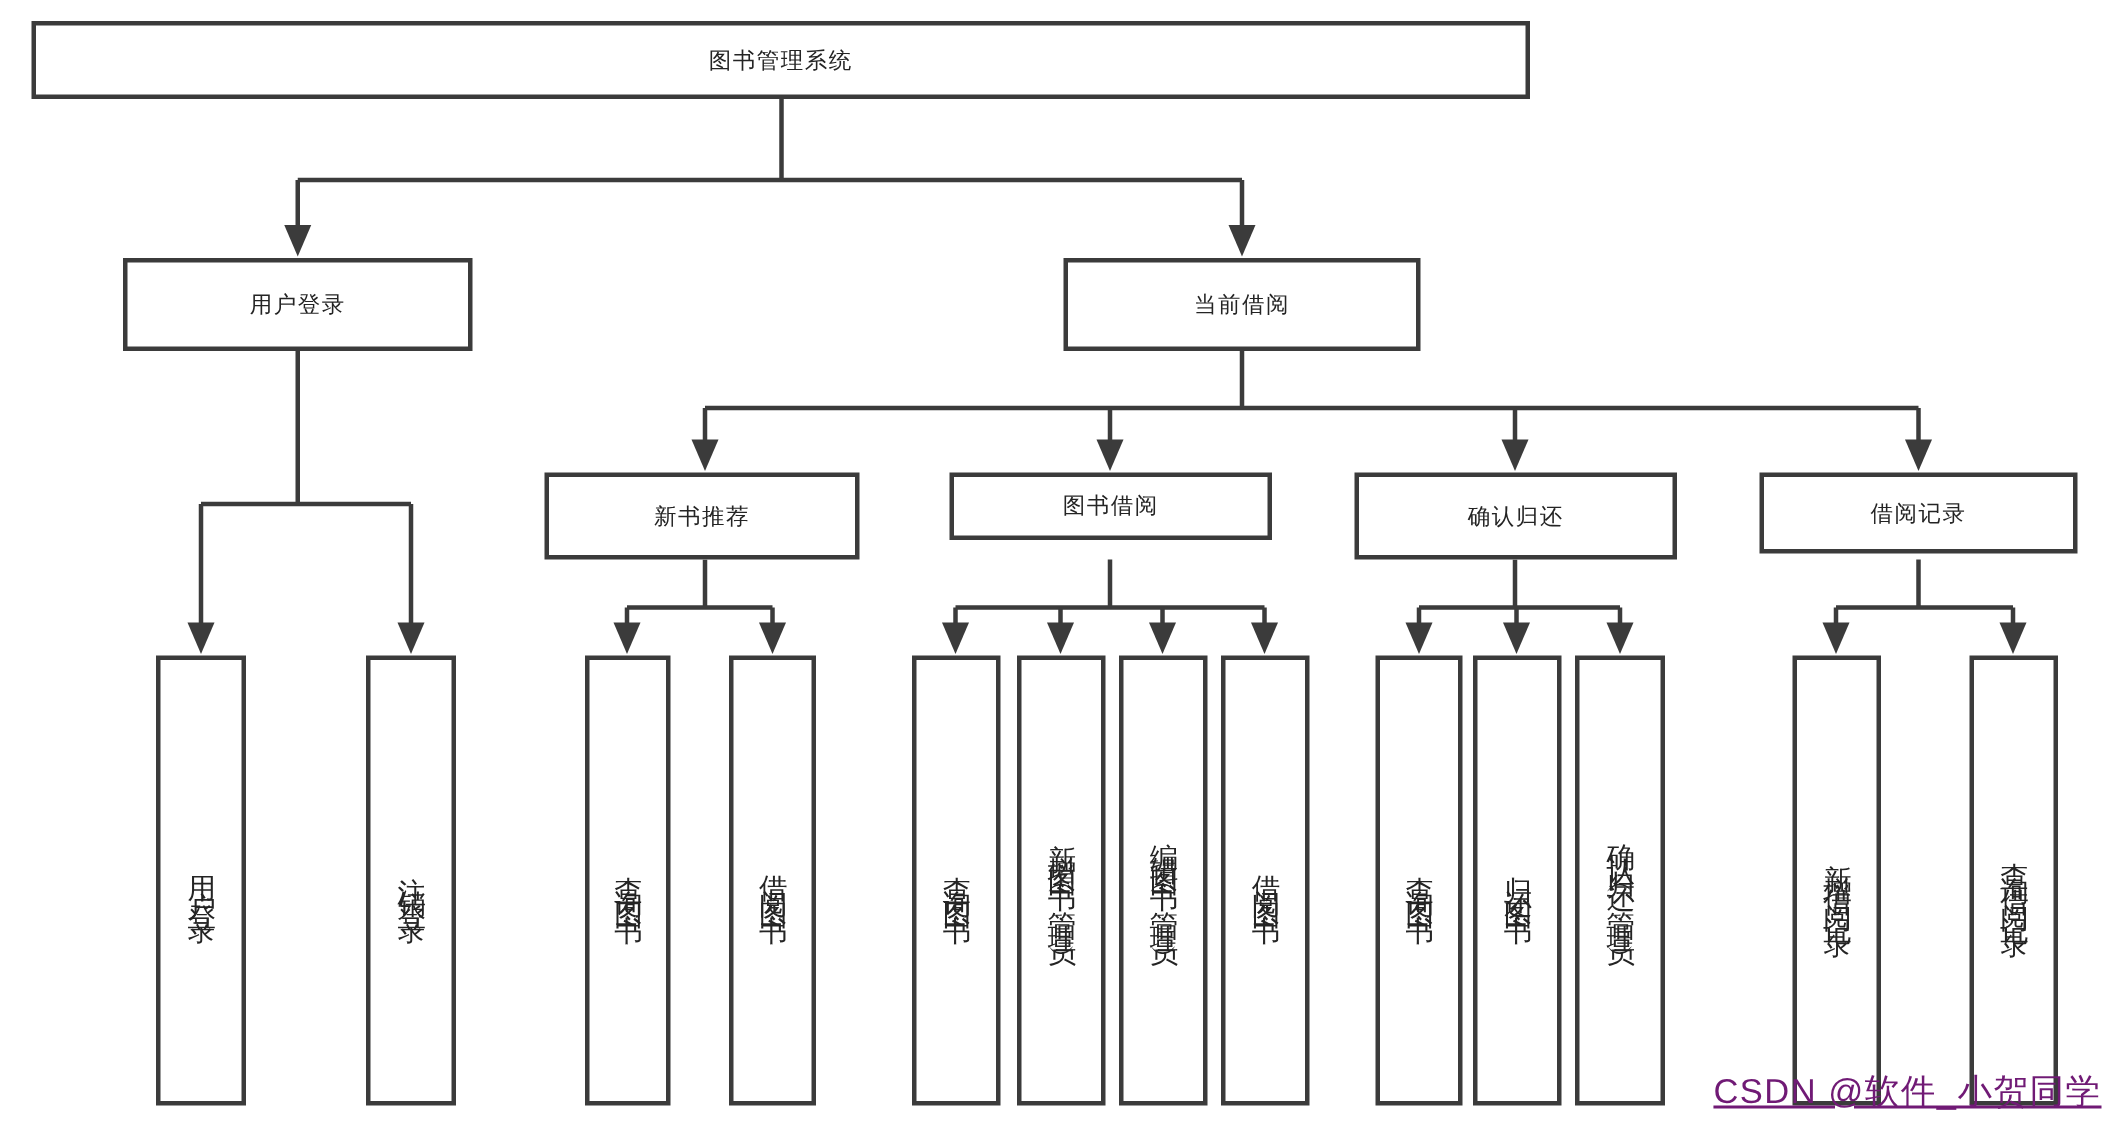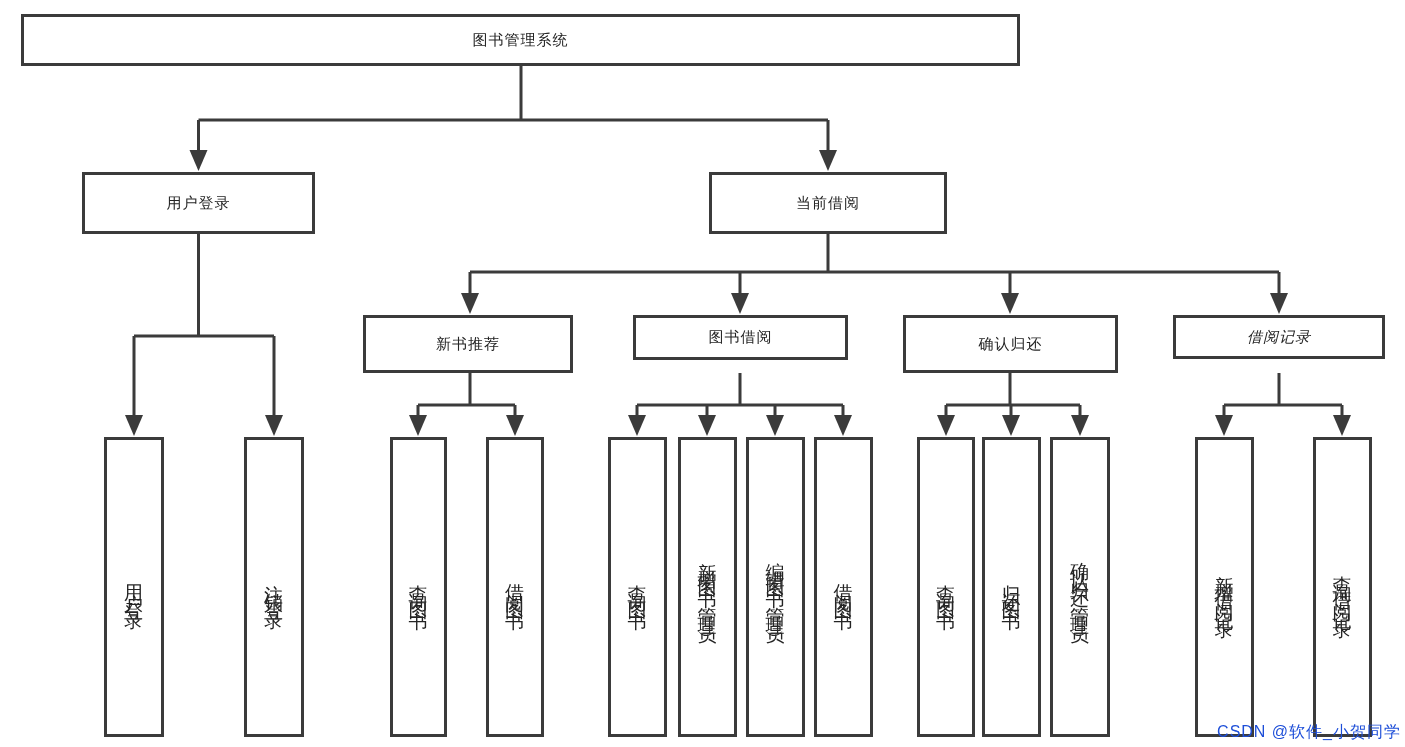--- a/index.html
+++ b/index.html
@@ -39,25 +39,26 @@
     text-orientation: mixed;
     letter-spacing: 9px;
     font-size: 19px;
     line-height: 1;
   }
 
   .watermark {
     position: absolute;
     right: 4px;
     bottom: 4px;
-    color: #1d4ed8;
-    font-size: 16px;
+    color: #701a75;
+    font-size: 23px;
     letter-spacing: 1px;
     white-space: nowrap;
     pointer-events: none;
+    text-decoration: underline;
   }
 </style>
 </head>
 <body>
 
 <div class="canvas">
 
   <svg class="connectors" viewBox="0 0 1405 747" xmlns="http://www.w3.org/2000/svg">
     <g stroke="#3b3b3b" stroke-width="3" fill="none">
 
@@ -99,21 +100,21 @@
   </svg>
 
   <div class="node" style="left:21px; top:14px; width:999px; height:52px;">图书管理系统</div>
 
   <div class="node" style="left:82px; top:172px; width:233px; height:62px;">用户登录</div>
   <div class="node" style="left:709px; top:172px; width:238px; height:62px;">当前借阅</div>
 
   <div class="node" style="left:363px; top:315px; width:210px; height:58px;">新书推荐</div>
   <div class="node" style="left:633px; top:315px; width:215px; height:45px;">图书借阅</div>
   <div class="node" style="left:903px; top:315px; width:215px; height:58px;">确认归还</div>
-  <div class="node" style="left:1173px; top:315px; width:212px; height:44px;font-style:italic;">借阅记录</div>
+  <div class="node" style="left:1173px; top:315px; width:212px; height:54px;">借阅记录</div>
 
   <div class="node leaf" style="left:104px; top:437px; width:60px; height:300px;">用户登录</div>
   <div class="node leaf" style="left:244px; top:437px; width:60px; height:300px;">注销登录</div>
 
   <div class="node leaf" style="left:390px; top:437px; width:57px; height:300px;">查询图书</div>
   <div class="node leaf" style="left:486px; top:437px; width:58px; height:300px;">借阅图书</div>
 
   <div class="node leaf" style="left:608px; top:437px; width:59px; height:300px;">查询图书</div>
   <div class="node leaf" style="left:678px; top:437px; width:59px; height:300px;">新增图书（管理员）</div>
   <div class="node leaf" style="left:746px; top:437px; width:59px; height:300px;">编辑图书（管理员）</div>

